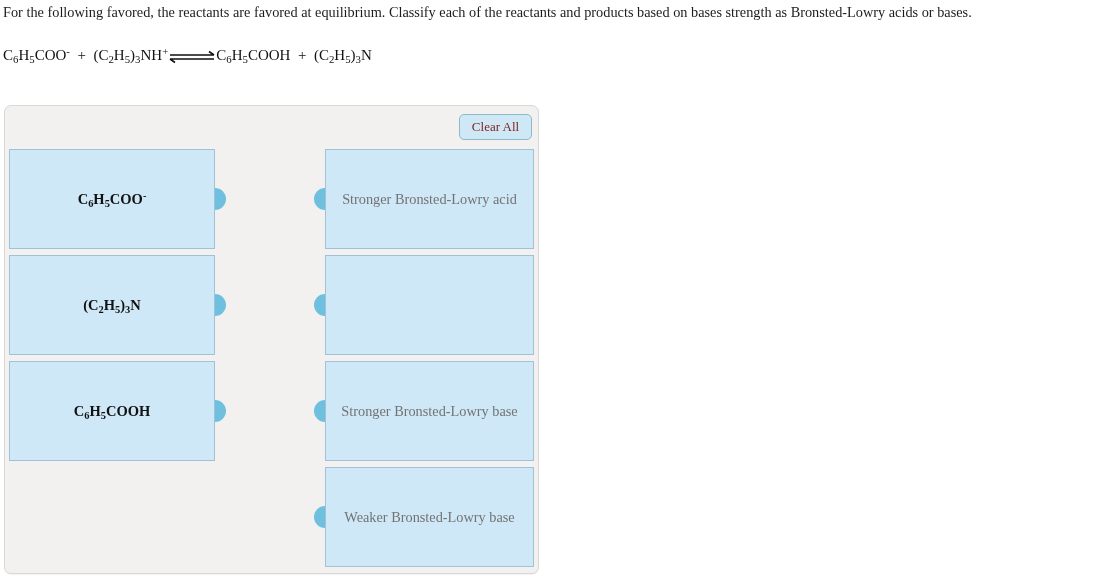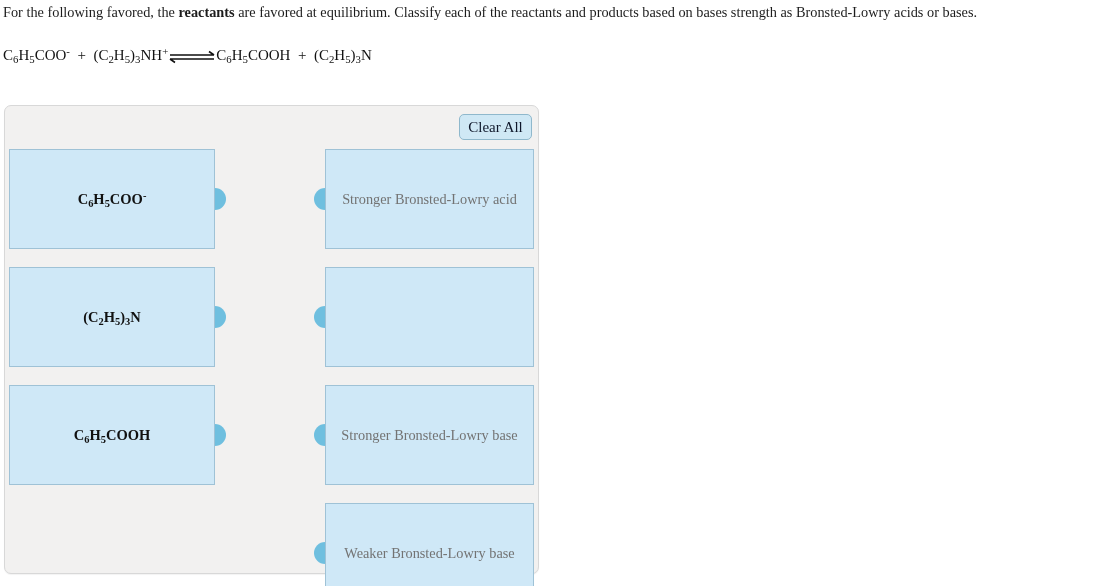--- a/index.html
+++ b/index.html
@@ -20,21 +20,21 @@
   .prompt {
     position: absolute;
     left: 3px;
     top: 4px;
     width: 1100px;
     font-size: 14.3px;
     line-height: 17px;
     white-space: nowrap;
     color: #1c1c1c;
   }
-  .prompt b { font-weight: bold; margin-top: 31px; }
+  .prompt b { font-weight: normal; margin-top: 31px; }
 
   
   .equation {
     position: absolute;
     left: 3px;
     top: 45px;
     font-size: 15px;
     font-weight: normal;
     color: #111111;
     white-space: nowrap;
@@ -76,22 +76,22 @@
   .clear-all {
     position: absolute;
     right: 6px;
     top: 8px;
     width: 73px;
     height: 26px;
     background: #cfe8f5;
     border: 1px solid #8fb8cc;
     border-radius: 5px;
     font-family: "Liberation Serif", "DejaVu Serif", serif;
-    font-size: 15px;
-    color: #0f172a;
+    font-size: 13px;
+    color: #7f1d1d;
     line-height: 24px;
     text-align: center;
     cursor: pointer;
     padding: 0;
     box-sizing: border-box;
   }
 
   .columns {
     position: absolute;
     left: 0;
@@ -105,21 +105,21 @@
   }
   .col-left  { left: 4px;   width: 206px; }
   .col-right { left: 320px; width: 209px; }
 
   .tile {
     position: relative;
     box-sizing: border-box;
     background: #cfe8f7;
     border: 1px solid #9fc2d6;
     height: 100px;
-    margin-bottom: 18px;
+    margin-bottom: 6px;
     display: flex;
     align-items: center;
     justify-content: center;
     text-align: center;
     cursor: pointer;
   }
 
   .tile-label-left {
     font-size: 14.5px;
     font-weight: bold;

